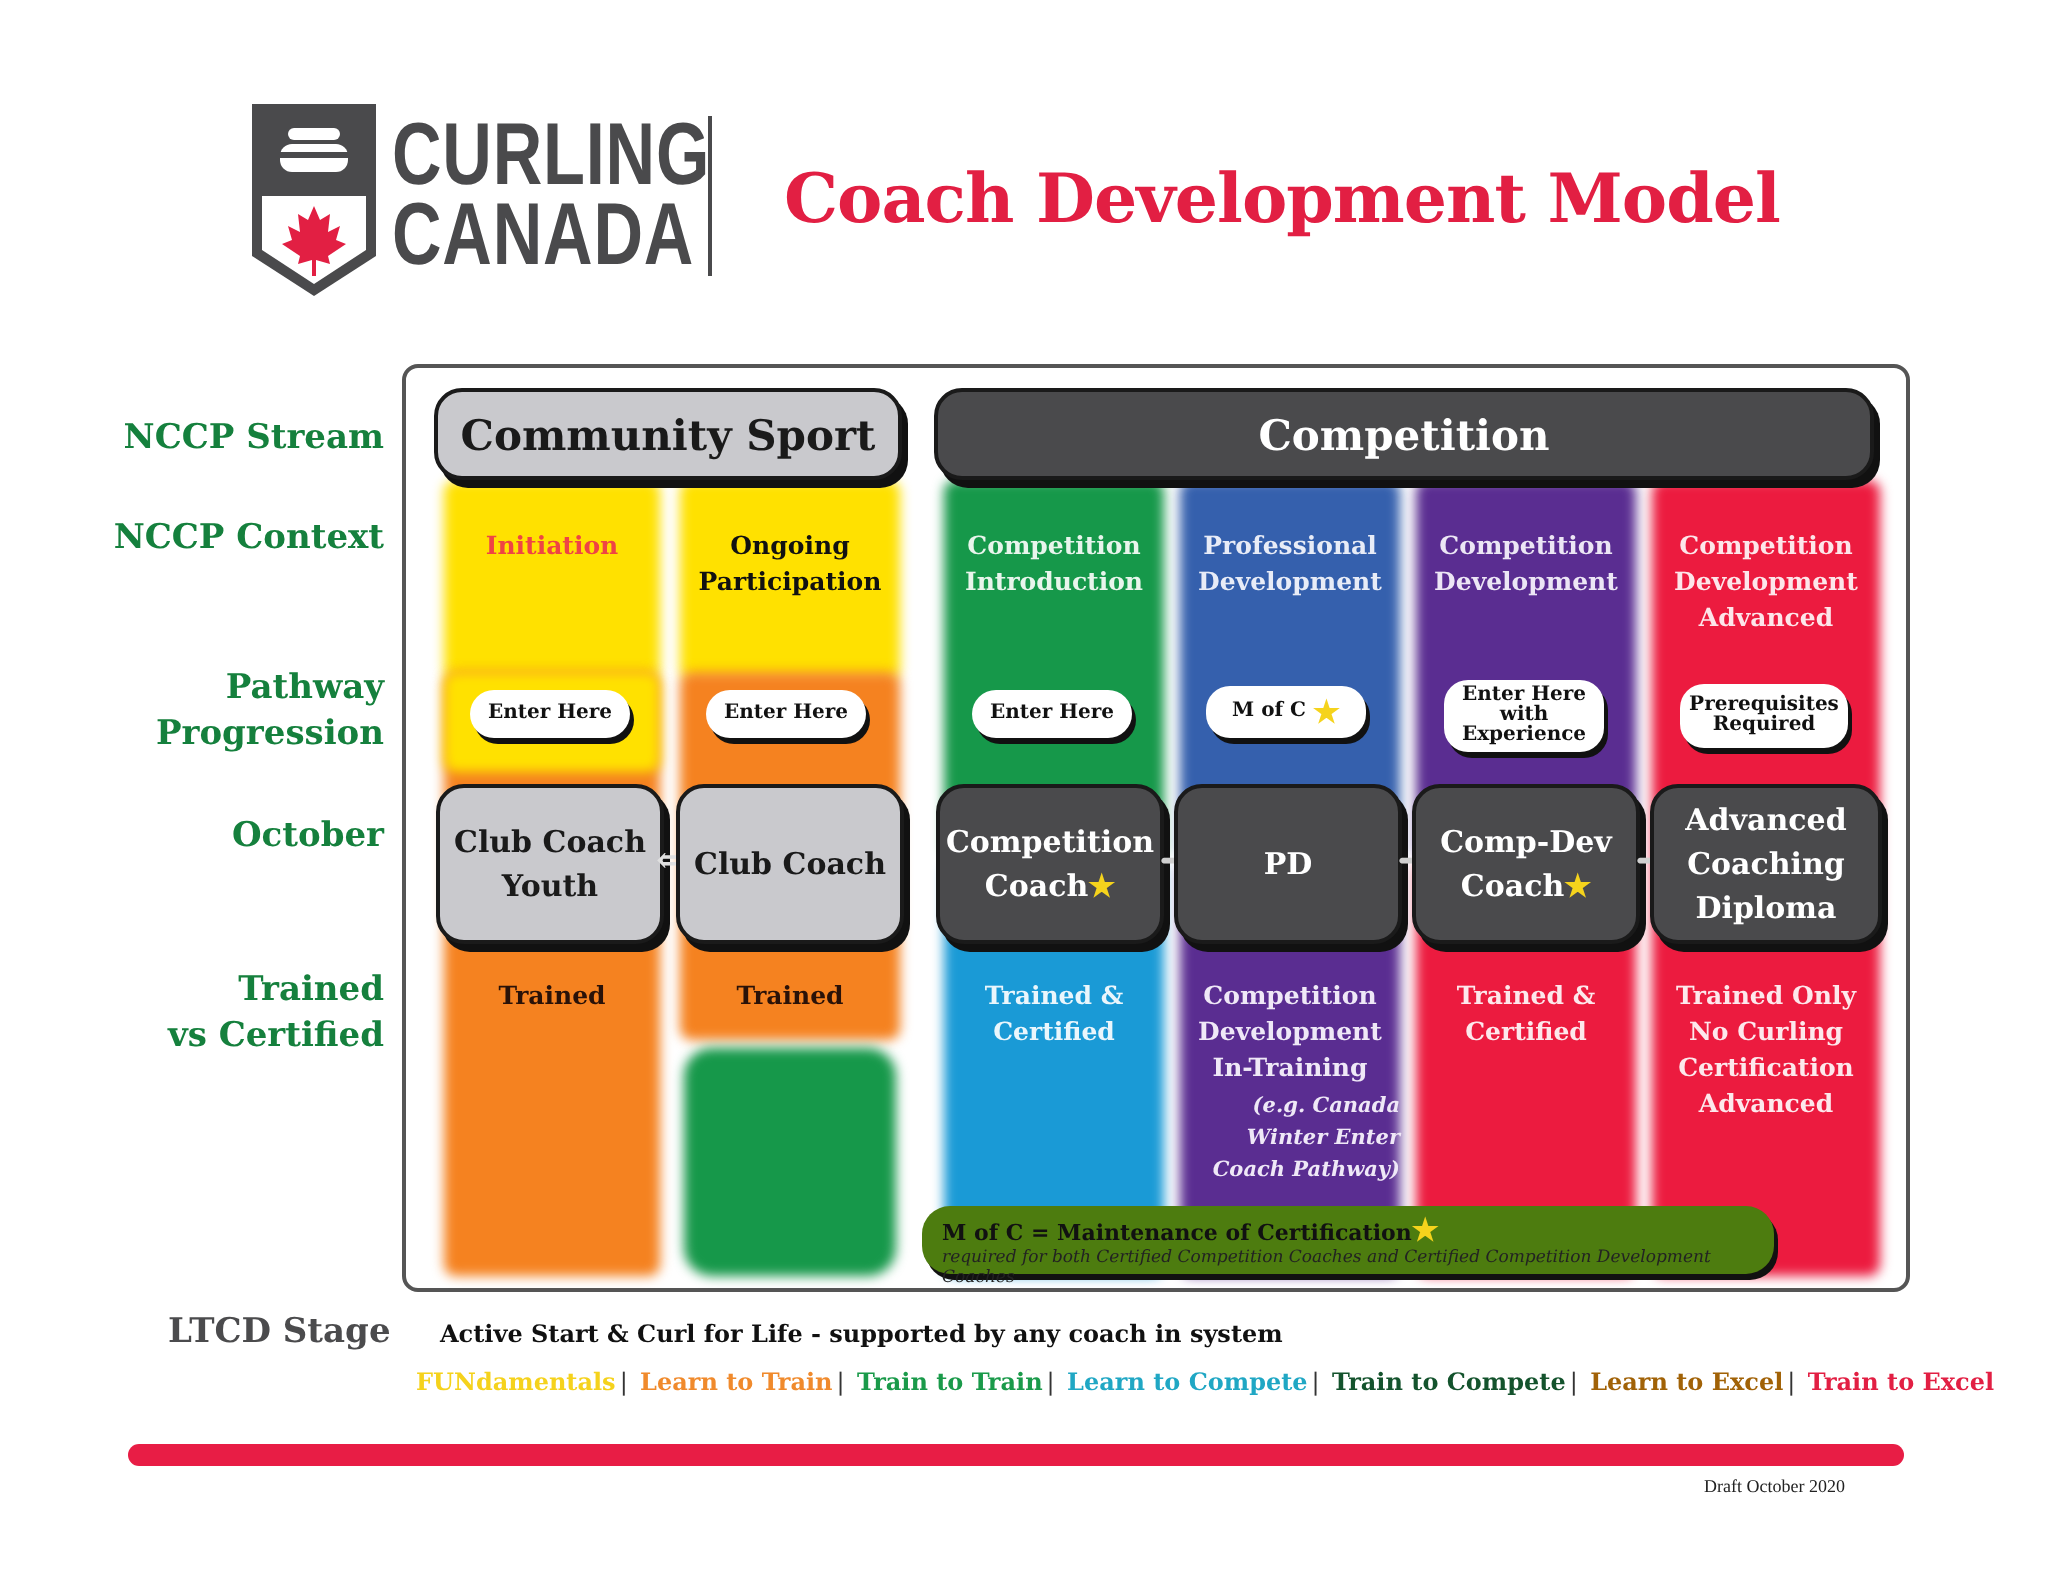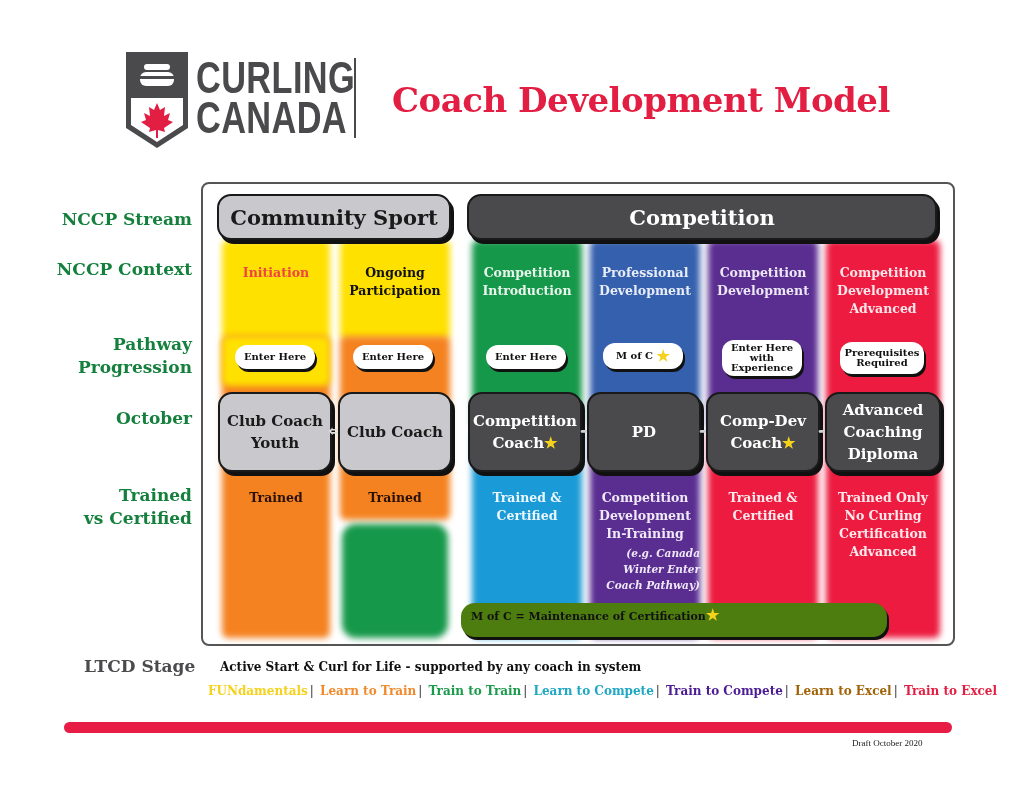--- a/index.html
+++ b/index.html
@@ -205,28 +205,29 @@
 </div>
 <div class="tvc" style="left:826px;width:114px;color:#fde8ec;">
   <div>Trained Only</div>
   <div>No Curling</div>
   <div>Certification</div>
   <div>Advanced</div>
 </div>
 
 <div class="legend">
   <div class="l1"><span>M of C = Maintenance of Certification</span><span class="star">★</span></div>
+  <div class="l2">required for both Certified Competition Coaches and Certified Competition Development Coaches</div>
 </div>
 
 <div class="abs ltcd-label">LTCD Stage</div>
 <div class="abs ltcd-line1">Active Start &amp; Curl for Life - supported by any coach in system</div>
 <div class="abs ltcd-stages">
   <span style="color:#f5d21c">FUNdamentals</span><span class="sep">|</span>
   <span style="color:#f08a2c">Learn to Train</span><span class="sep">|</span>
   <span style="color:#1a9a4a">Train to Train</span><span class="sep">|</span>
   <span style="color:#20a7c4">Learn to Compete</span><span class="sep">|</span>
-  <span style="color:#4c1d95">Train to Compete</span><span class="sep">|</span>
+  <span style="color:#14532d">Train to Compete</span><span class="sep">|</span>
   <span style="color:#a16207">Learn to Excel</span><span class="sep">|</span>
   <span style="color:#e21f43">Train to Excel</span>
 </div>
 
 <div class="abs redbar"></div>
 <div class="abs draft">Draft October 2020</div>
 
 </body></html>

